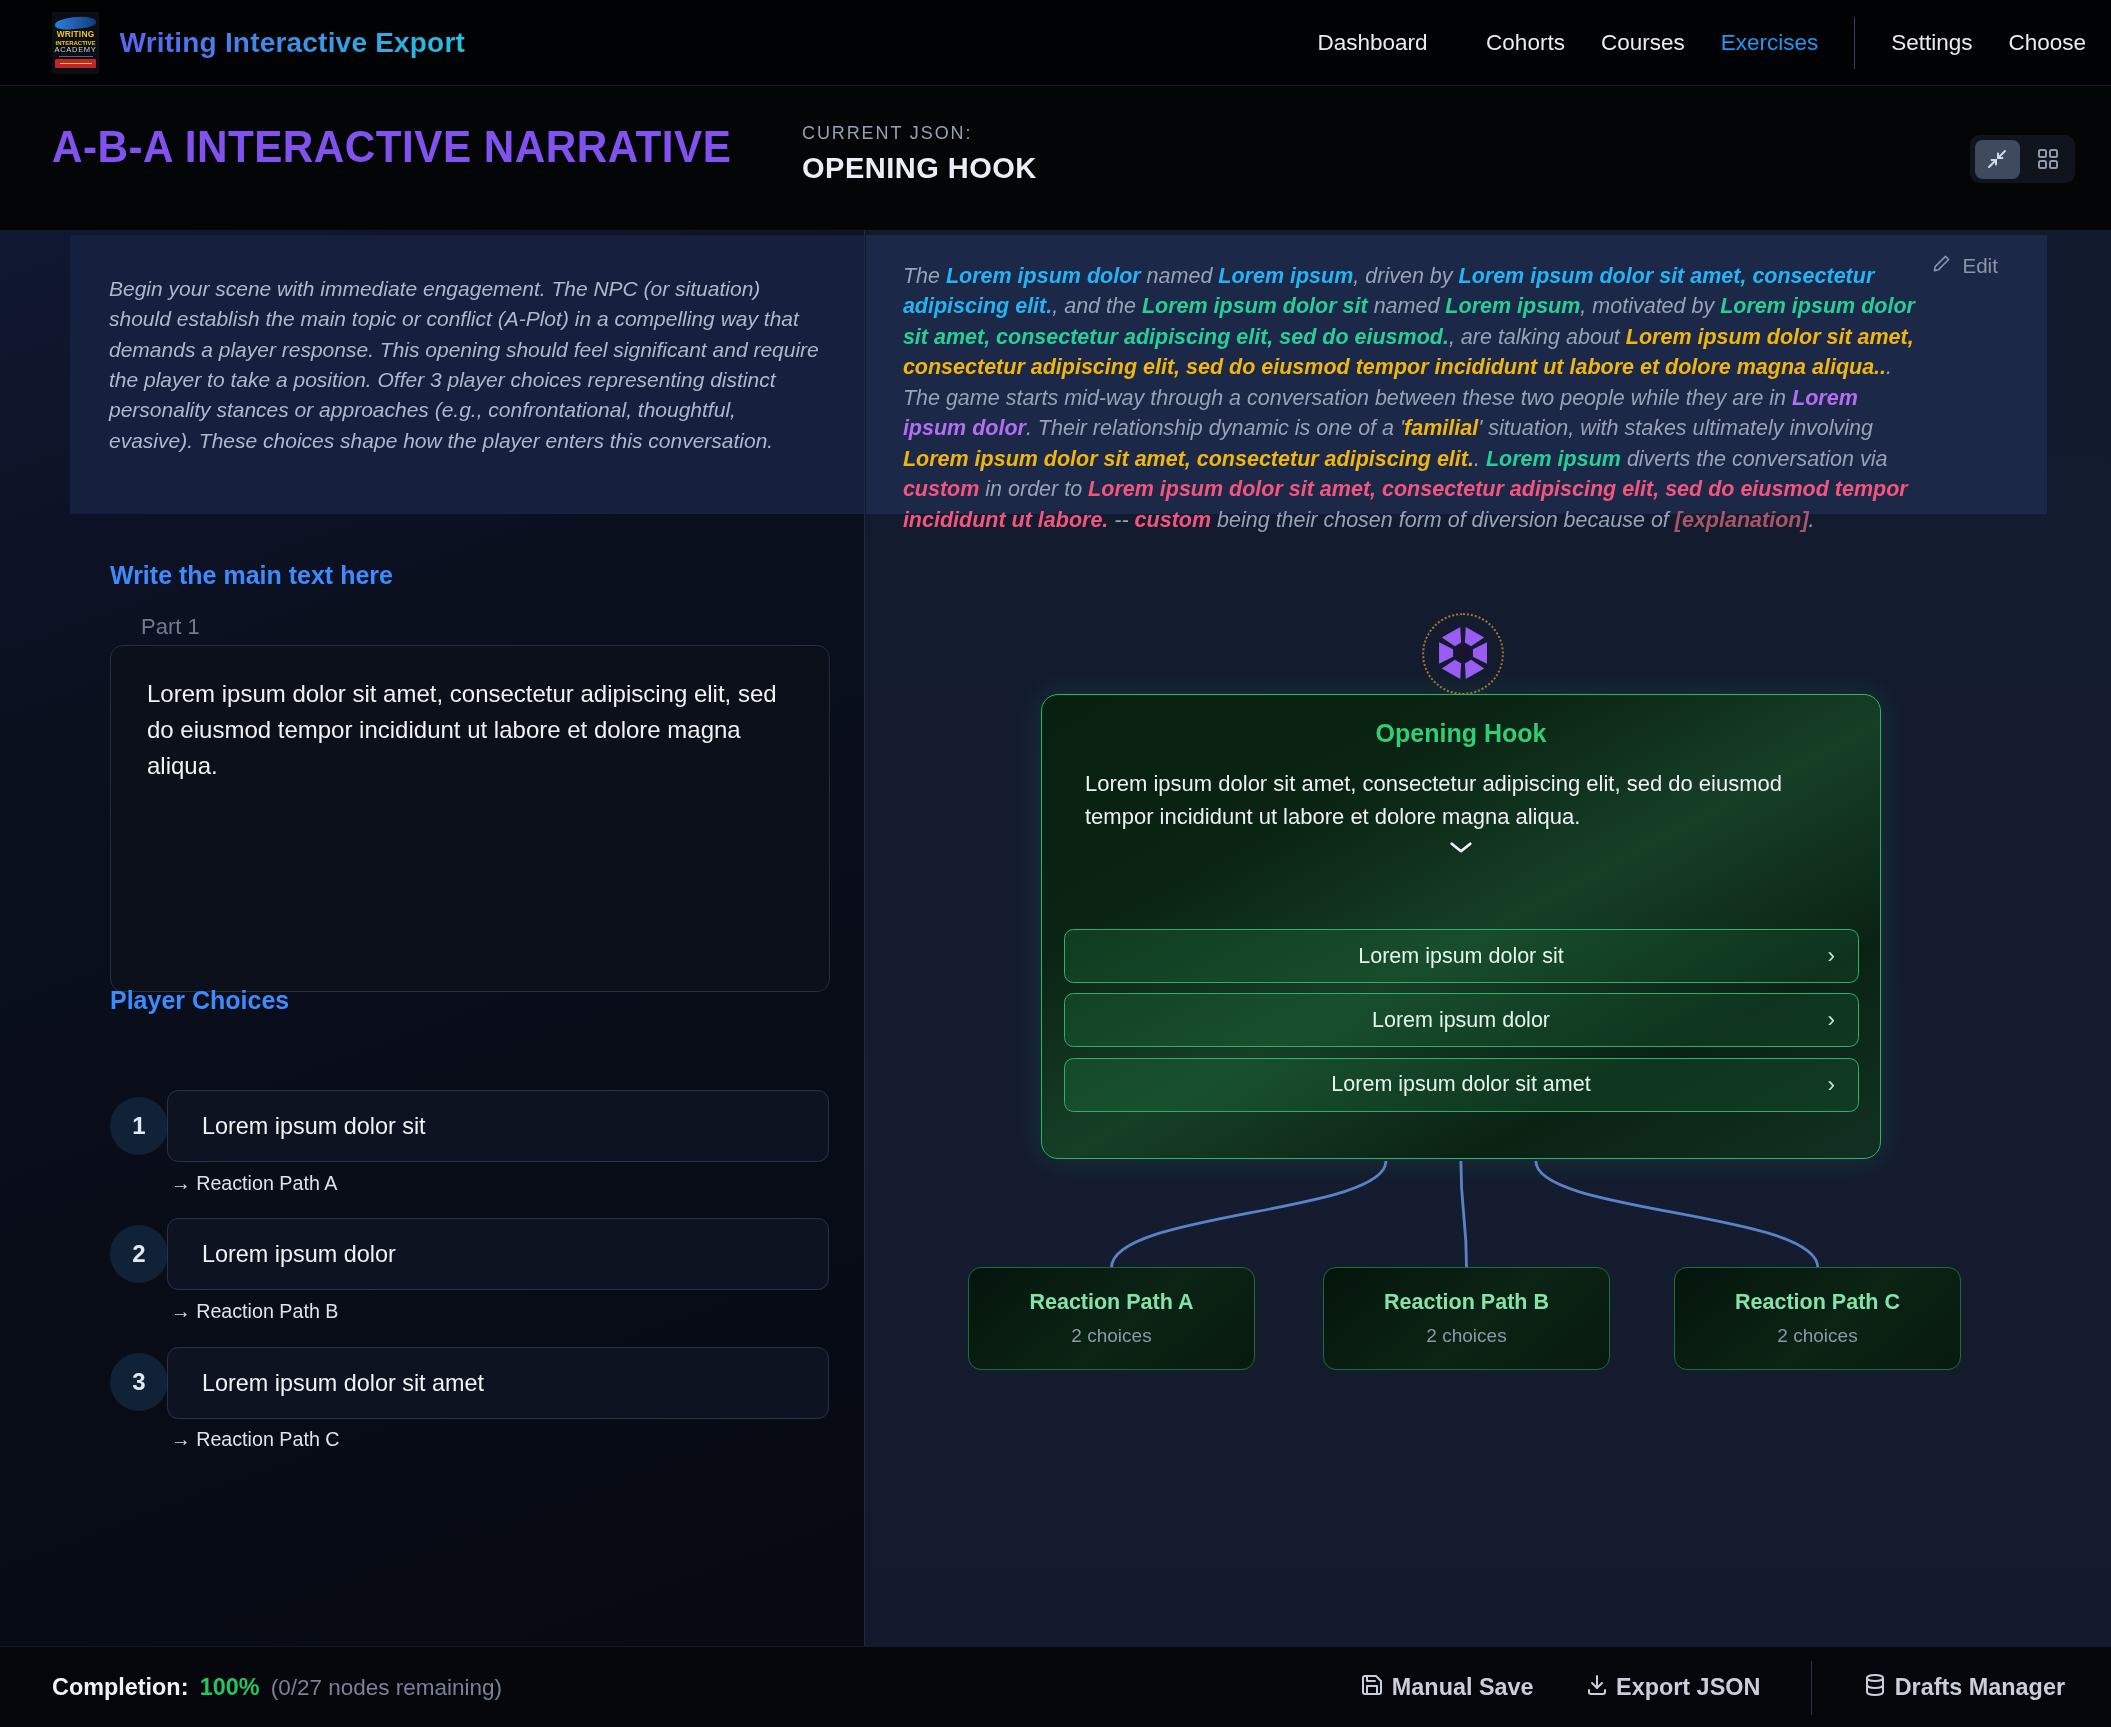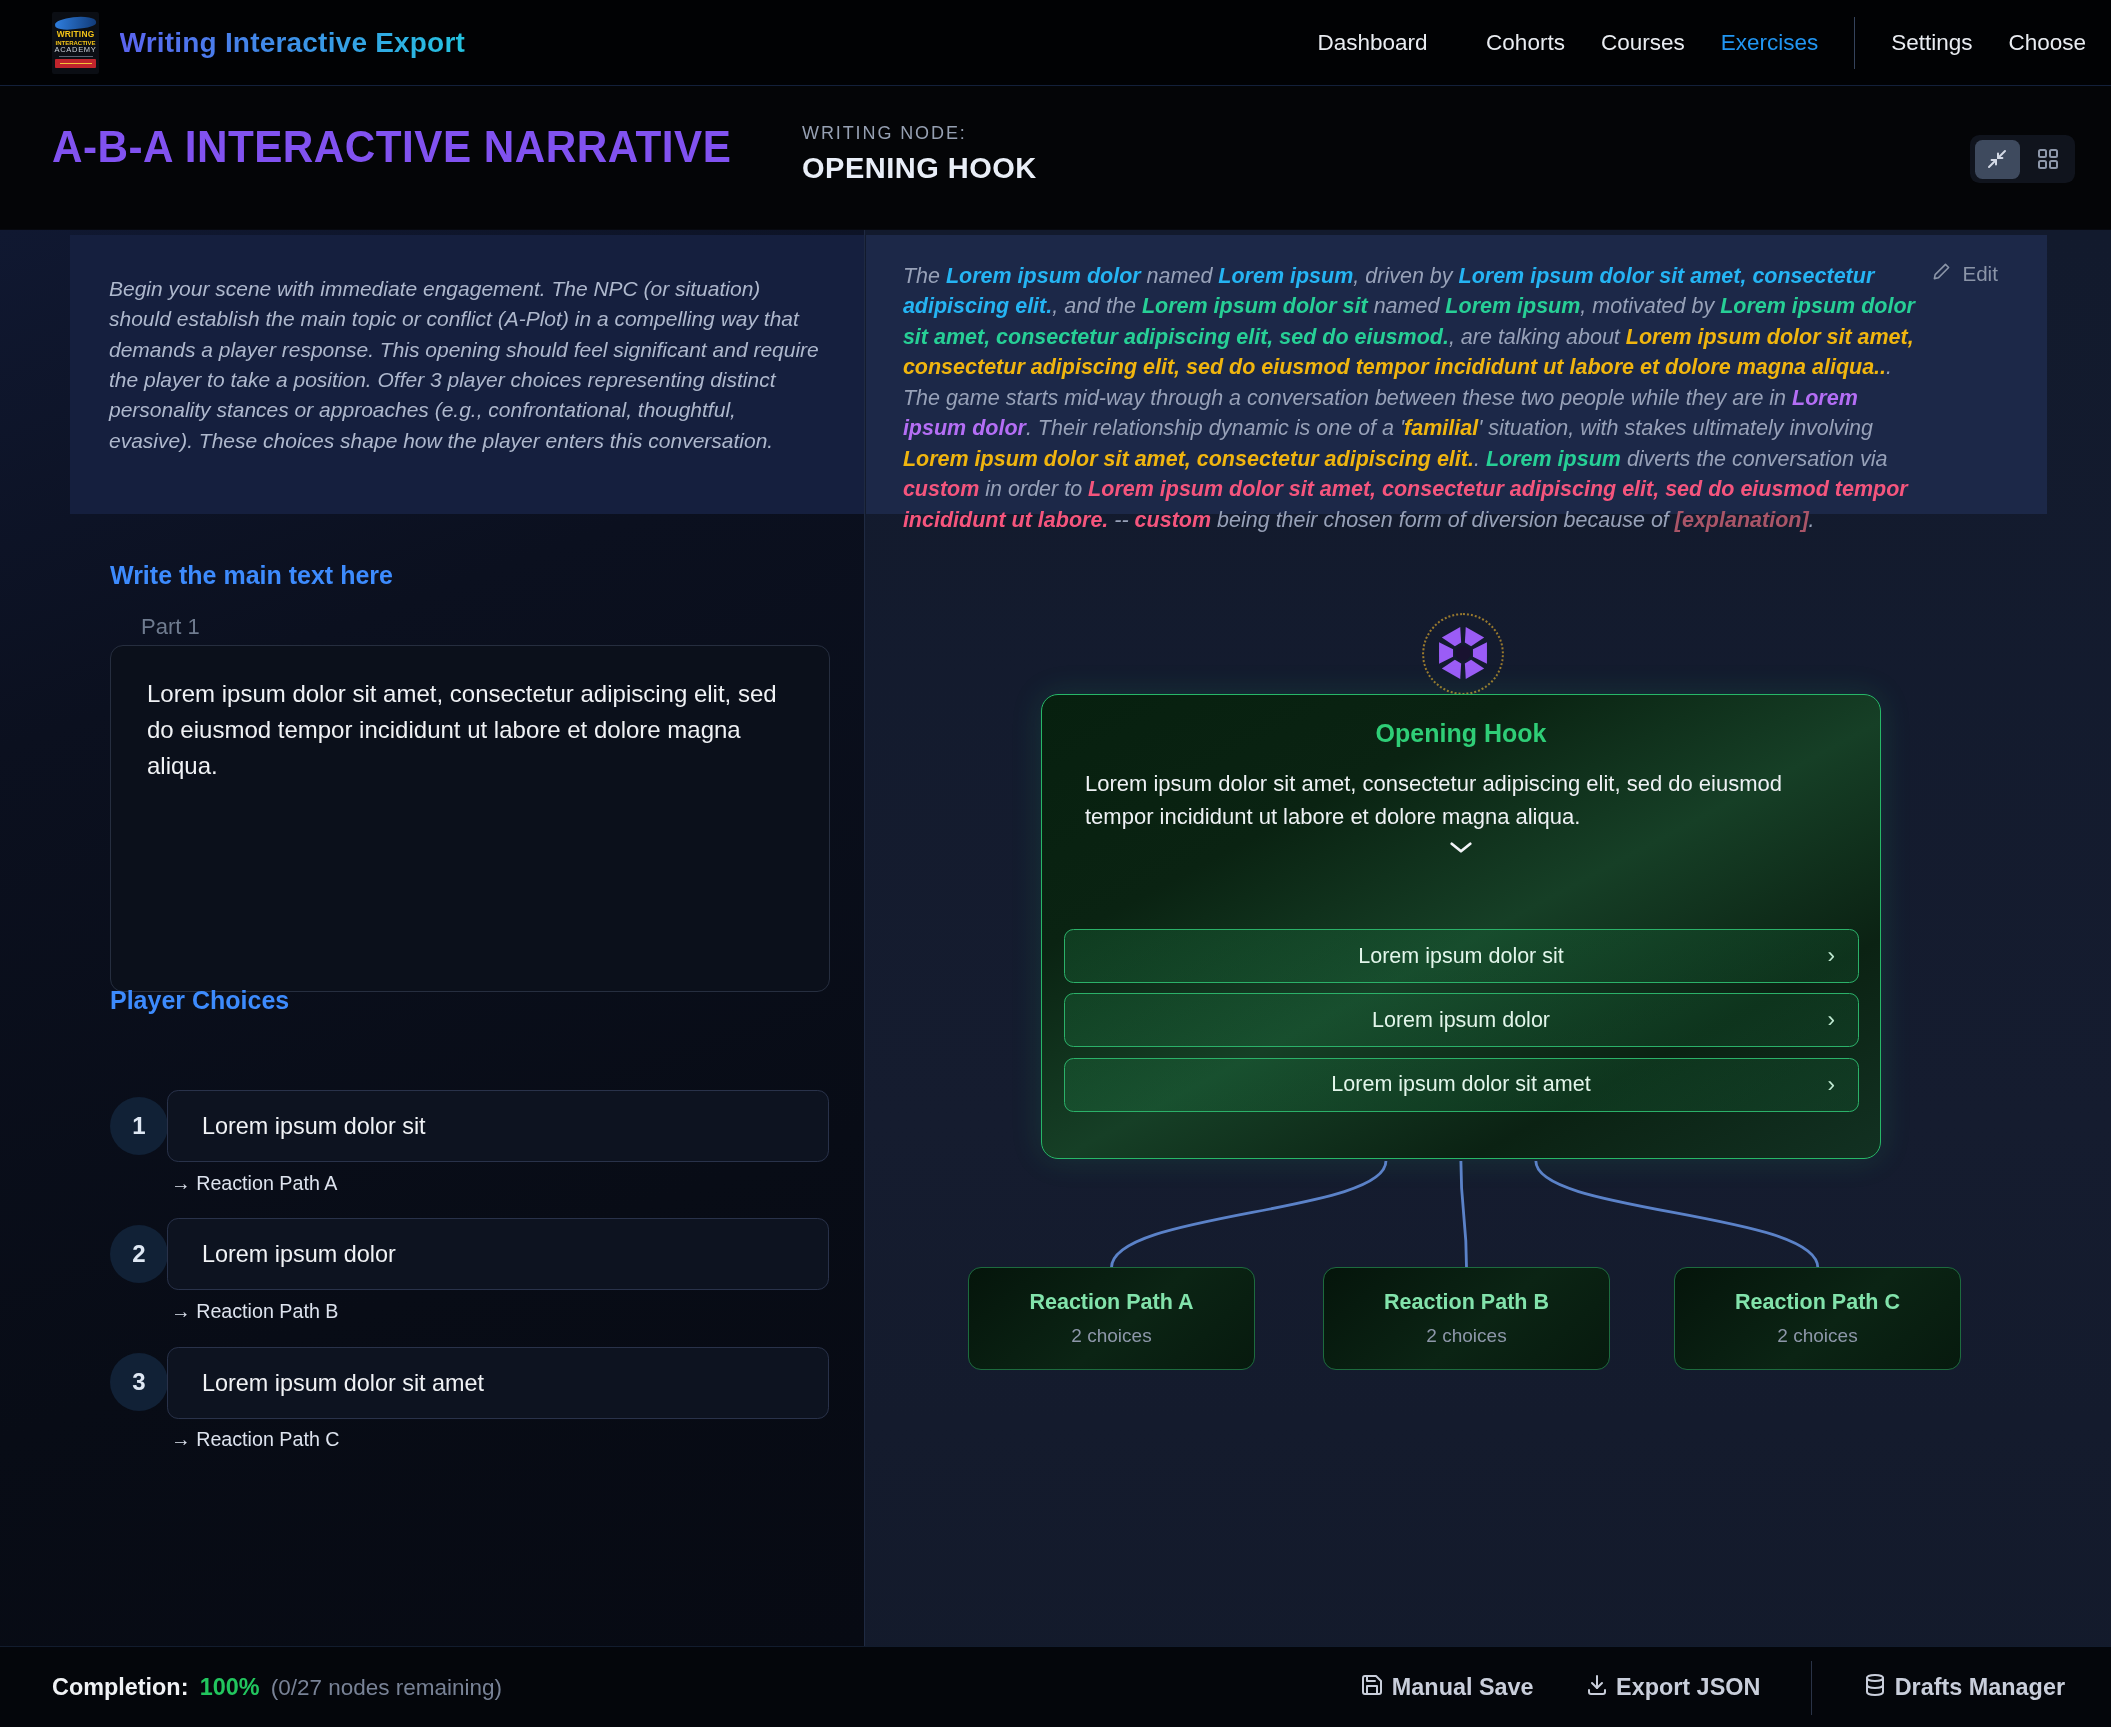--- a/index.html
+++ b/index.html
@@ -49,21 +49,21 @@
                        padding:39px 45px 0 39px; font-size:21px; font-style:italic; color:#aeb8cd; line-height:1.45; }
   .prompt-panel { position:absolute; left:0.9px; top:4.7px; width:1181px; height:279px; background:#1c2848;
                   padding:26px 122px 0 37px; font-size:21.5px; font-style:italic; color:#97a1b8; line-height:1.42; }
   .prompt-panel .seg { font-weight:400; }
   .seg-cyan   { color:#25b4f3; font-weight:700; }
   .seg-green  { color:#27cf96; font-weight:700; }
   .seg-yellow { color:#f0b50f; font-weight:700; }
   .seg-purple { color:#b46ef5; font-weight:700; }
   .seg-pink   { color:#f5557d; font-weight:700; }
   .seg-maroon { color:#a95568; font-weight:700; }
-  .edit-link { position:absolute; top:24px; right:49px; display:flex; align-items:flex-end; gap:11px; color:#8b95a8; font-size:20.6px; font-style:normal; cursor:pointer; }
+  .edit-link { position:absolute; top:16px; right:49px; display:flex; align-items:flex-end; gap:11px; color:#8b95a8; font-size:20.6px; font-style:normal; cursor:pointer; }
 
   
   .section-heading { position:absolute; left:110px; font-size:25px; font-weight:700; color:#3d8bfd; }
   .h-write { top:331px; }
   .h-choices { top:756px; }
   .part-label { position:absolute; left:110px; top:384px; font-size:22px; color:#6f7b8f;margin-left:31px; }
   .main-textarea { position:absolute; left:110px; top:415px; width:720px; height:347px; background:#0b101b;
                    border:0.9px solid #262e3f; border-radius:13px; padding:30px 36px; font-size:24px; color:#f0f2f5;
                    line-height:1.5; font-family:"Liberation Sans", sans-serif; resize:none; }
   .choice-row { position:absolute; left:110px; width:720px; }
@@ -138,21 +138,21 @@
       <span class="nav-item active">Exercises</span>
       <span class="nav-divider"></span>
       <span class="nav-item">Settings</span>
       <span class="nav-item">Choose</span>
     </div>
   </div>
 
   <div class="page-header">
     <div class="page-title">A-B-A INTERACTIVE NARRATIVE</div>
     <div class="current-node">
-      <div class="current-node-label">WRITING NODE:</div>
+      <div class="current-node-label">CURRENT JSON:</div>
       <div class="current-node-name">OPENING HOOK</div>
     </div>
     <div class="view-toggle">
       <div class="toggle-btn active">
         <span>
           <svg width="24" height="24" viewBox="0 0 24 24" fill="none" stroke="#d4dae6" stroke-width="2" stroke-linecap="round" stroke-linejoin="round">
             <line x1="20" y1="4" x2="13" y2="11"></line>
               <polyline points="13 6.6 13 11 17.4 11"></polyline>
             <line x1="4" y1="20" x2="11" y2="13"></line>
               <polyline points="11 17.4 11 13 6.6 13"></polyline>

